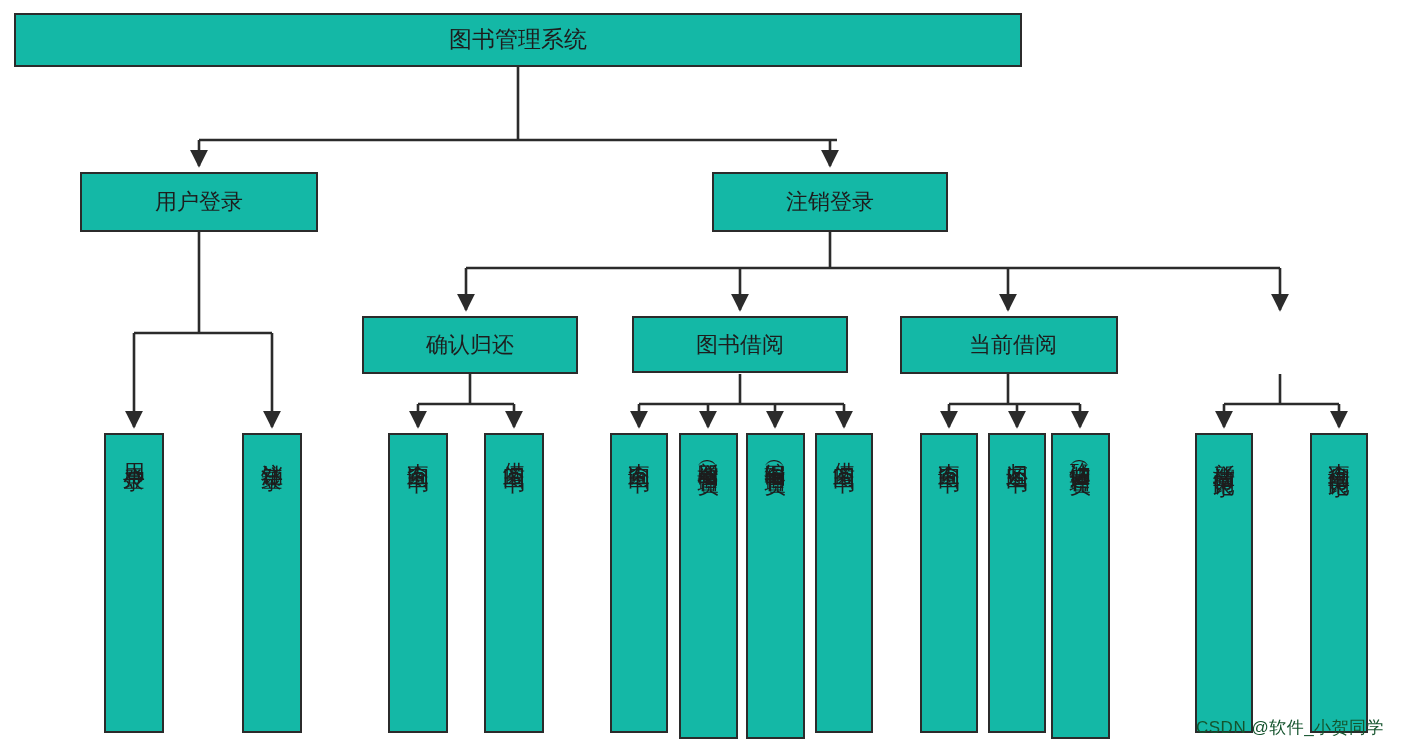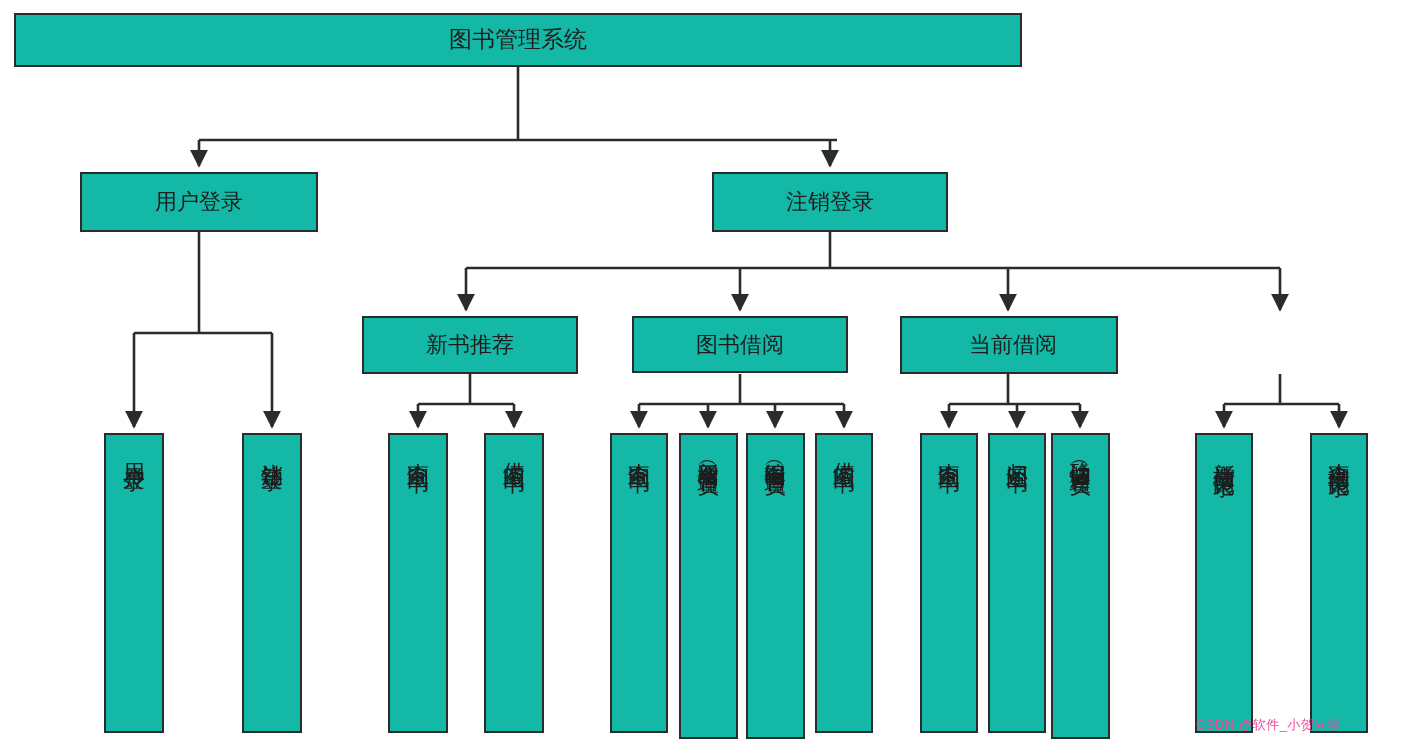--- a/index.html
+++ b/index.html
@@ -32,22 +32,22 @@
   .node.vert .lbl{
     writing-mode:vertical-rl;
     text-orientation:upright;
     font-size:22px;
     letter-spacing:3px;
     line-height:1;
   }
   .node.vert.tall .lbl{font-size:21px;letter-spacing:2px;}
   .watermark{
     position:absolute;
-    font-size:13px;
-    color:#ec4899;
+    font-size:17px;
+    color:#14532d;
     white-space:nowrap;
     letter-spacing:0.5px;
   }
 </style>
 </head>
 <body>
 
 <div id="canvas">
 
   <svg class="links" viewBox="0 0 1405 747" xmlns="http://www.w3.org/2000/svg">
@@ -105,21 +105,21 @@
   </div>
 
   <div class="node horiz" style="left: 80px; top: 172px; width: 238px; height: 60px;">
     <span class="lbl">用户登录</span>
   </div>
   <div class="node horiz" style="left: 712px; top: 172px; width: 236px; height: 60px;">
     <span class="lbl">注销登录</span>
   </div>
 
   <div class="node horiz" style="left: 362px; top: 316px; width: 216px; height: 58px;">
-    <span class="lbl">新书推荐</span>
+    <span class="lbl">确认归还</span>
   </div>
   <div class="node horiz" style="left: 632px; top: 316px; width: 216px; height: 57px;">
     <span class="lbl">图书借阅</span>
   </div>
   <div class="node horiz" style="left: 900px; top: 316px; width: 218px; height: 58px; padding-left: 8px;">
     <span class="lbl">当前借阅</span>
   </div>
 
   <div class="node vert" style="left: 104px; top: 433px; width: 60px; height: 300px;">
     <span class="lbl">用户登录</span>

